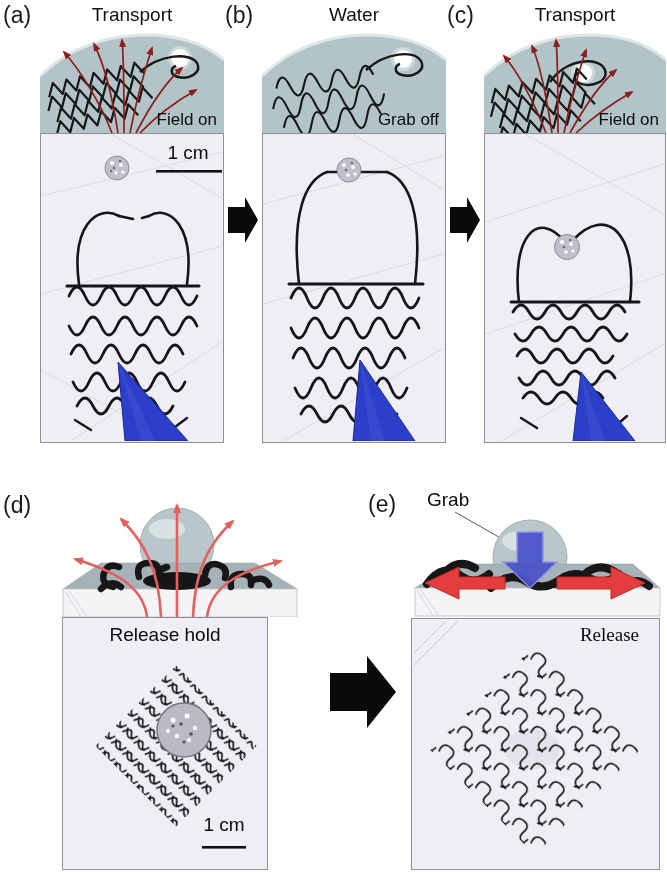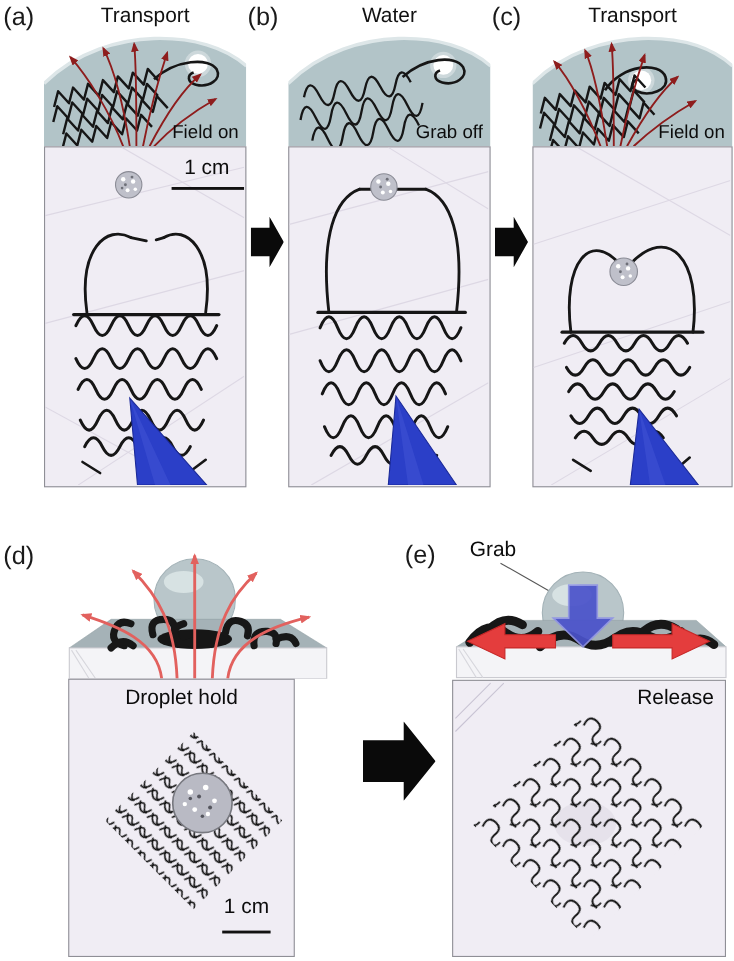--- a/index.html
+++ b/index.html
@@ -295,38 +295,38 @@
           <circle cx="114" cy="118" r="2.2" fill="#fff"></circle>
         <circle cx="126" cy="122" r="2" fill="#fff"></circle>
           <circle cx="105" cy="113" r="2" fill="#fff"></circle>
         <circle cx="118" cy="106" r="1.8" fill="#55565e"></circle>
           <circle cx="128" cy="116" r="1.8" fill="#55565e"></circle>
         <circle cx="110" cy="108" r="1.6" fill="#55565e"></circle>
           <circle cx="121" cy="124" r="1.6" fill="#55565e"></circle>
       </g>
       <rect x="139" y="228" width="44" height="2.6" fill="#111"></rect>
     </svg>
-    <span class="abs caption" style="left:0;top:6px;width:100%;text-align:center;">Droplet hold</span>
+    <span class="abs caption" style="left:0;top:6px;width:100%;text-align:center;">Release hold</span>
     <span class="abs caption" style="left:134px;top:196px;width:54px;text-align:center;">1 cm</span>
   </div>
 
   <div class="abs photo" style="left:411px;top:618px;width:249px;height:252px;">
     <svg width="246" height="249" viewBox="0 0 246 249">
       <defs>
         <pattern id="pe" patternUnits="userSpaceOnUse" width="26" height="26">
           <path d="M4,18 q-4,-10 5,-11 q9,-1 8,8 q-1,9 8,8 q9,-1 5,-11" stroke="#101010" stroke-width="1.7" fill="none"></path>
           <path d="M20,25 q6,-2 5,-8" stroke="#101010" stroke-width="1.5" fill="none"></path>
         </pattern>
       </defs>
       <path d="M2,34 L34,2 M2,46 L46,2" stroke="#c9c4d4" fill="none"></path>
       <ellipse cx="120" cy="130" rx="28" ry="20" fill="#dcd8e2" opacity="0.5"></ellipse>
       <g transform="rotate(45 123 131)">
         <rect x="49" y="57" width="148" height="148" fill="url(#pe)"></rect>
       </g>
     </svg>
-    <span class="abs caption" style="right:10px;top:5px;">Release</span>
+    <span class="abs caption" style="right:20px;top:5px;font-family:Liberation Serif, serif;">Release</span>
   </div>
 
   <svg class="abs" style="left:330px;top:656px;" width="66" height="72" viewBox="0 0 66 72">
     <polygon points="0,17 37,17 37,0 66,36 37,72 37,55 0,55" fill="#0a0a0a"></polygon>
   </svg>
 
 </div>
 
 </body></html>

